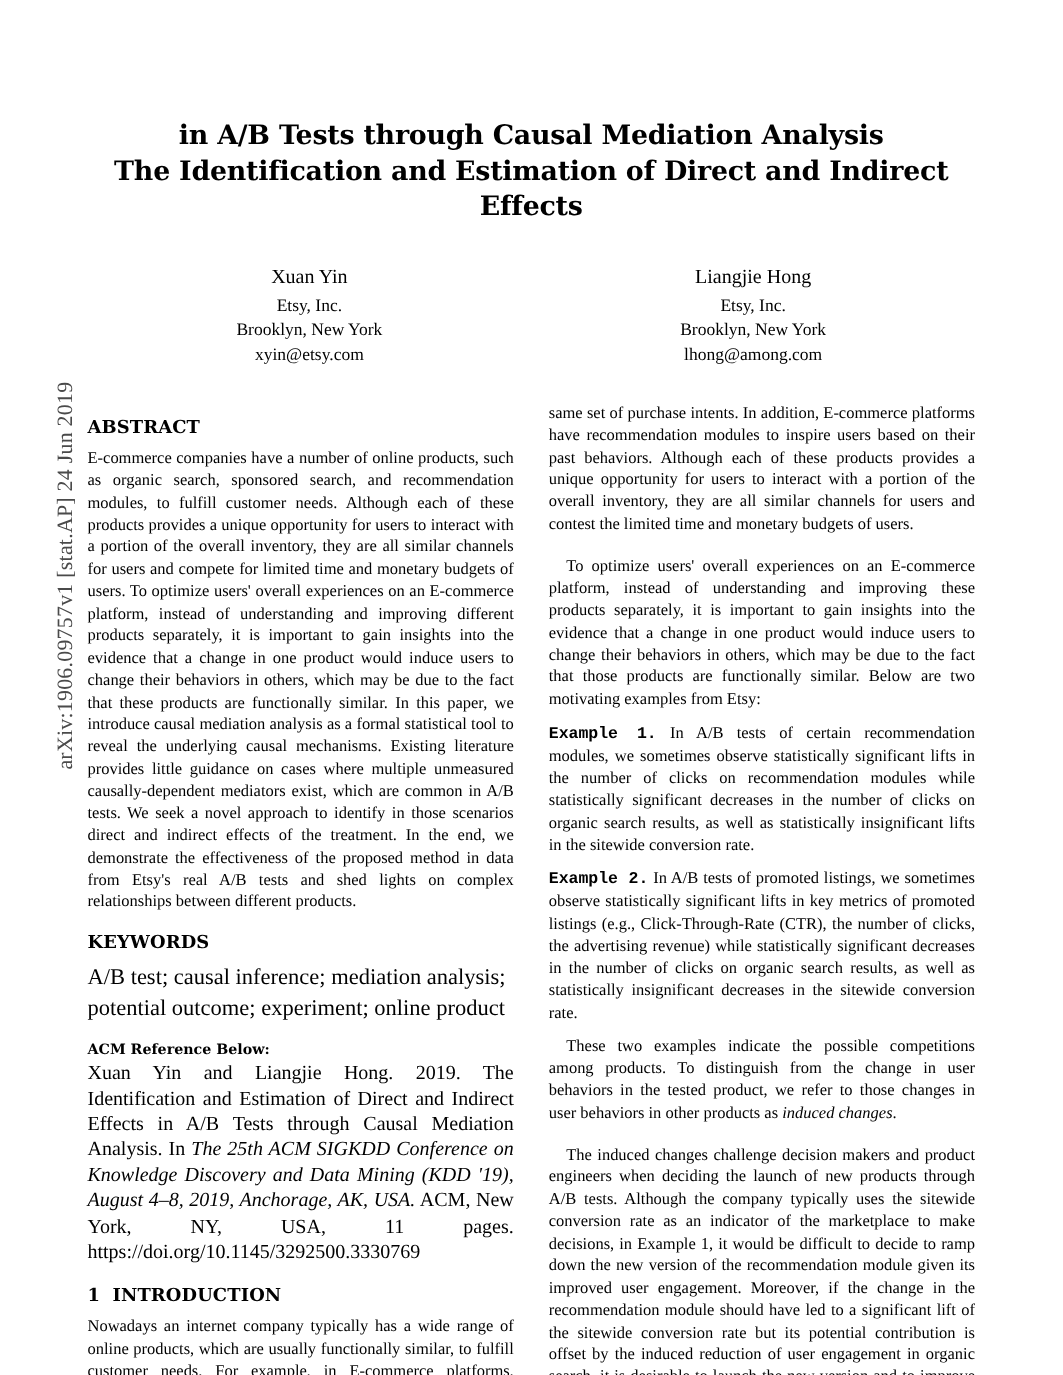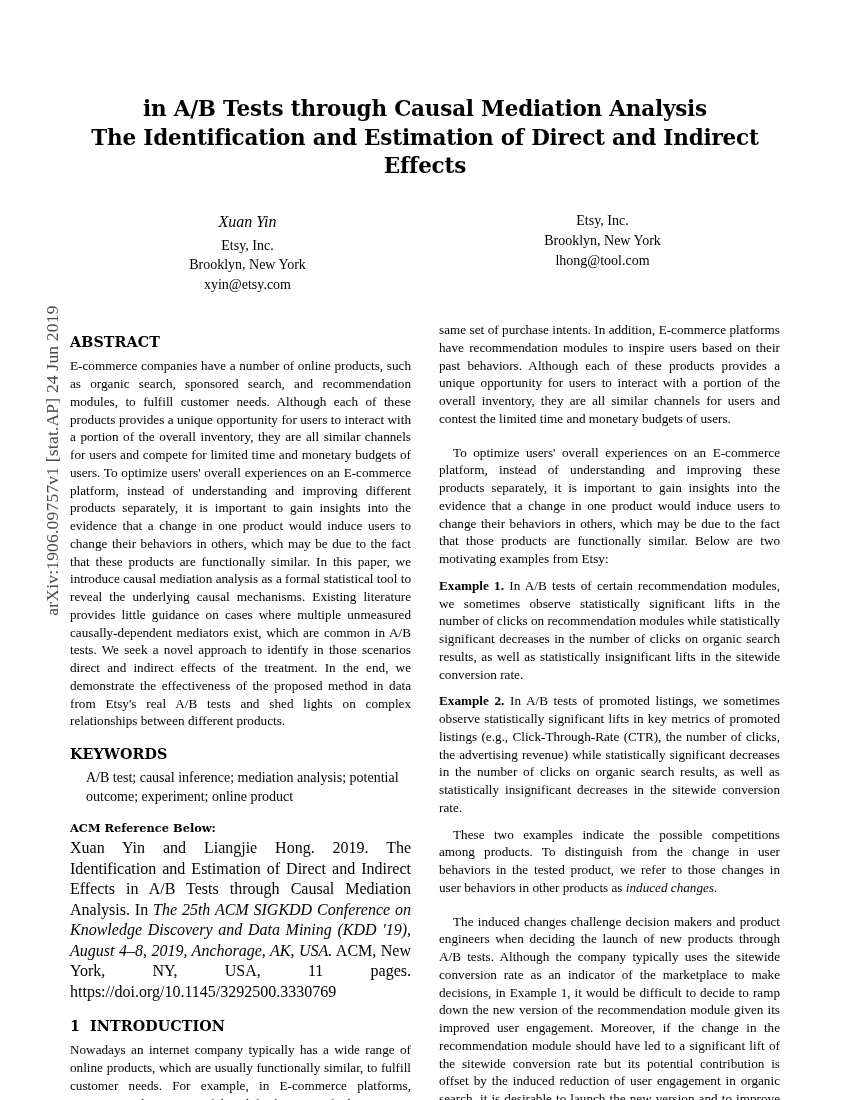--- a/index.html
+++ b/index.html
@@ -65,21 +65,20 @@
   }
   .author {
     width: 50%;
     text-align: center;
     font-size: 14.5px;
     line-height: 1.42;
   }
   .author .name {
     font-size: 16px;
     margin-bottom: 2px;
-    font-style: italic;
   }
   .author .aff, .author .loc, .author .email {
     font-size: 14px;
   }
 
   .columns {
     display: flex;
     margin-top: 26px;
     gap: 28px;
   }
@@ -112,42 +111,41 @@
     text-indent: 14px;
   }
   p.noindent {
     text-indent: 0;
   }
   p + p {
     margin-top: 16px;
   }
 
   .kw {
-    font-size: 14px;
+    font-size: 18px;
     line-height: 1.345;
     text-align: left;
-    margin-left: 16px;
   }
 
   .reffmt-head {
     font-family: "DejaVu Serif", serif;
     font-weight: bold;
     font-size: 11.4px;
     margin-top: 14px;
     margin-bottom: 2px;
   }
   .reffmt {
     font-size: 16px;
     line-height: 1.28;
     text-align: justify;
   }
   .reffmt i { font-style: italic; }
 
   .examplepara { margin-top: 9px; }
-  .examplepara b { font-family: Liberation Serif, serif; font-weight: bold; }
+  .examplepara b { font-family: Liberation Mono, monospace; font-weight: bold; }
 
   .gap { margin-top: 9px; }
 
   .leftcolwrap { position: relative; }
 </style>
 </head>
 <body>
 
 <div class="page">
 
@@ -161,23 +159,24 @@
     </div>
 
     <div class="authors">
       <div class="author">
         <div class="name">Xuan Yin</div>
         <div class="aff">Etsy, Inc.</div>
         <div class="loc">Brooklyn, New York</div>
         <div class="email">xyin@etsy.com</div>
       </div>
       <div class="author">
+        <div class="name">Liangjie Hong</div>
         <div class="aff">Etsy, Inc.</div>
         <div class="loc">Brooklyn, New York</div>
-        <div class="email">lhong@tool.com</div>
+        <div class="email">lhong@among.com</div>
       </div>
     </div>
 
     <div class="columns">
 
       <div class="col leftcolwrap">
 
         <h2 class="section">ABSTRACT</h2>
         <p class="noindent">E-commerce companies have a number of online products, such as organic search, sponsored search, and recommendation modules, to fulfill customer needs. Although each of these products provides a unique opportunity for users to interact with a portion of the overall inventory, they are all similar channels for users and compete for limited time and monetary budgets of users. To optimize users' overall experiences on an E-commerce platform, instead of understanding and improving different products separately, it is important to gain insights into the evidence that a change in one product would induce users to change their behaviors in others, which may be due to the fact that these products are functionally similar. In this paper, we introduce causal mediation analysis as a formal statistical tool to reveal the underlying causal mechanisms. Existing literature provides little guidance on cases where multiple unmeasured causally-dependent mediators exist, which are common in A/B tests. We seek a novel approach to identify in those scenarios direct and indirect effects of the treatment. In the end, we demonstrate the effectiveness of the proposed method in data from Etsy's real A/B tests and shed lights on complex relationships between different products.</p>
 

